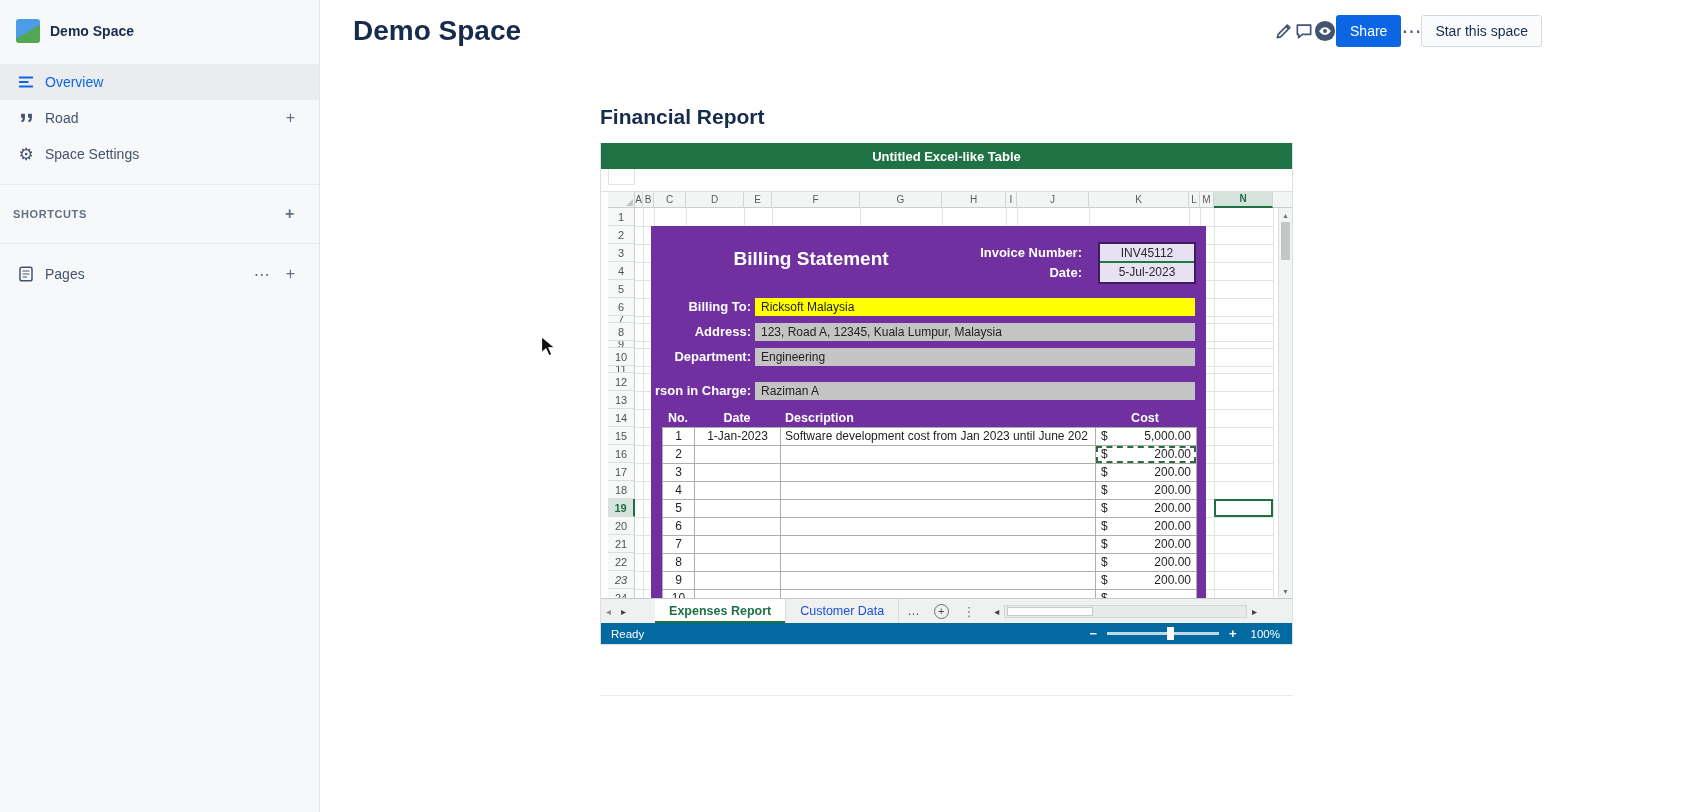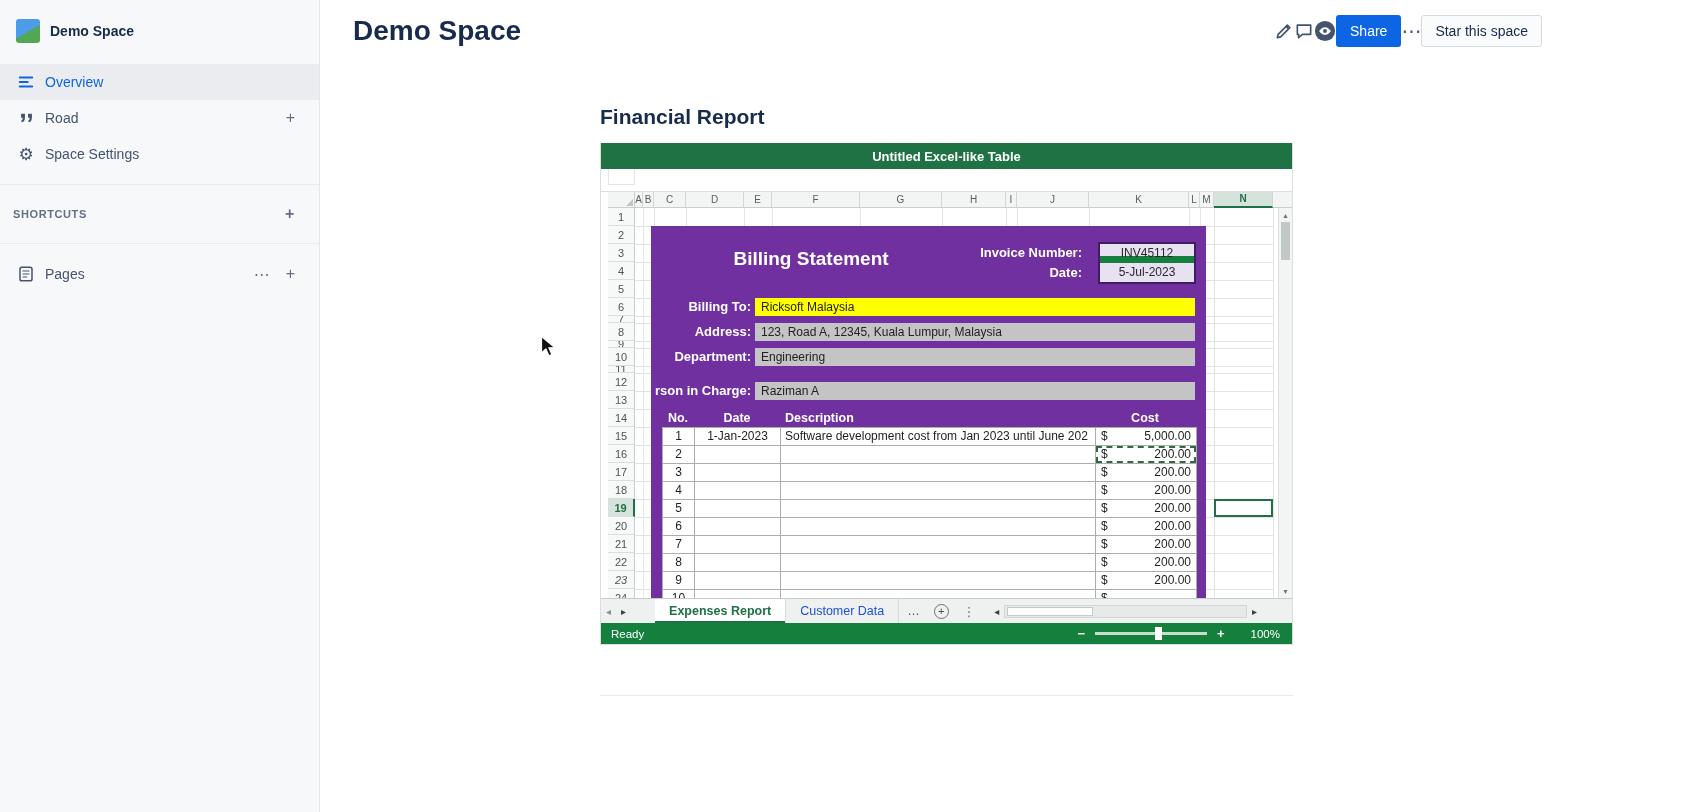--- a/index.html
+++ b/index.html
@@ -60,21 +60,21 @@
   .vs-thumb{height:38px;margin:0 2px;background:#C2C8C6}
   .vs-track{flex:1}
 
   
   .purple{position:absolute;left:16px;top:18px;width:555px;height:372px;background:#7030A0;overflow:hidden;z-index:2}
   .bs-title{position:absolute;left:40px;top:22px;width:240px;text-align:center;font-size:19px;font-weight:bold;color:#fff}
   .inv-labels{position:absolute;right:124px;top:17px;text-align:right;color:#fff;font-weight:bold;font-size:13px}
   .inv-labels div{height:20px;line-height:20px}
   .inv-box{position:absolute;right:10px;top:16px;width:98px;background:#E7E1F1;border:2px solid #3F1D60;text-align:center;font-size:12px;color:#2A2A2A;cursor:cell}
   .inv-box div{height:19px;line-height:19px}
-  .inv-box div:first-child{border-bottom:7px solid #15803d}
+  .inv-box div:first-child{border-bottom:2px solid #15803d}
   .f-label{position:absolute;left:0;width:100px;text-align:right;color:#fff;font-weight:bold;font-size:13px;height:18px;line-height:18px;white-space:nowrap;overflow:hidden}
   .f-box{position:absolute;left:104px;width:440px;height:18px;line-height:18px;font-size:12px;color:#222;padding:0 6px;background:#C4C4C4;white-space:nowrap;overflow:hidden;cursor:cell}
   .f-box.yellow{background:#FFFF00}
   .l-billto,.b-billto{top:72px}.l-addr,.b-addr{top:97px}.l-dept,.b-dept{top:122px}.l-person,.b-person{top:156px}
   .exp-head{position:absolute;left:11px;top:183px;width:533px;display:flex;color:#fff;font-weight:bold;font-size:12.5px;height:18px;line-height:18px}
   .eh-no{width:32px;text-align:center}.eh-date{width:86px;text-align:center}.eh-desc{width:315px;padding-left:5px}.eh-cost{width:100px;text-align:center}
   .exp-rows{position:absolute;left:11px;top:201px;width:535px;border-top:1px solid #ADADAD;border-left:1px solid #ADADAD}
   .exp-row{display:flex;height:18px}
   .exp-cell{background:#fff;border-right:1px solid #ADADAD;border-bottom:1px solid #ADADAD;font-size:12px;line-height:17px;color:#1E1E1E;overflow:hidden;white-space:nowrap;cursor:cell}
   .c-no{width:32px;text-align:center}
@@ -93,27 +93,27 @@
   .sheet-tab.active{background:#fff;color:#1E7145;font-weight:bold;box-shadow:inset 0 -2px 0 #1E7145}
   .t-more{display:flex;align-items:center;padding:0 8px;color:#555;cursor:pointer}
   .t-plus{display:flex;align-items:center;margin:0 6px;cursor:pointer}
   .t-plus span{width:15px;height:15px;border:1px solid #6A7270;border-radius:50%;font-size:11px;line-height:13px;text-align:center;color:#4A4A4A;display:block}
   .t-dots{display:flex;align-items:center;padding:0 8px;color:#6A7270;cursor:pointer}
   .hscroll{flex:1;display:flex;align-items:center;margin:0 30px 0 6px}
   .h-track{flex:1;height:13px;background:#E7EAE9;border:1px solid #D2D6D5;position:relative;cursor:pointer}
   .h-thumb{position:absolute;left:2px;top:1px;bottom:1px;width:86px;background:#FDFDFD;border:1px solid #C6CBCA}
 
   
-  .status-bar{height:21px;background:#15803d;color:#fff;display:flex;align-items:center;font-size:11.5px}
+  .status-bar{height:21px;background:#0369a1;color:#fff;display:flex;align-items:center;font-size:11.5px}
   .status-bar .ready{margin-left:10px}
   .zoom{margin-left:auto;display:flex;align-items:center;gap:10px;margin-right:12px}
   .z-track{width:112px;height:3px;background:rgba(255,255,255,.75);position:relative;cursor:pointer}
   .z-thumb{position:absolute;left:54%;top:-5px;width:7px;height:13px;background:#fff}
   .z-btn{font-size:13px;font-weight:bold;cursor:pointer}
-  .z-pct{margin-left:16px}
+  .z-pct{margin-left:4px}
 
   .cursor{position:absolute;left:540px;top:335px;z-index:50;pointer-events:none}
 </style>
 </head>
 <body>
 
 <div class="app">
 
   <aside class="sidebar">
     <div class="space-header">

